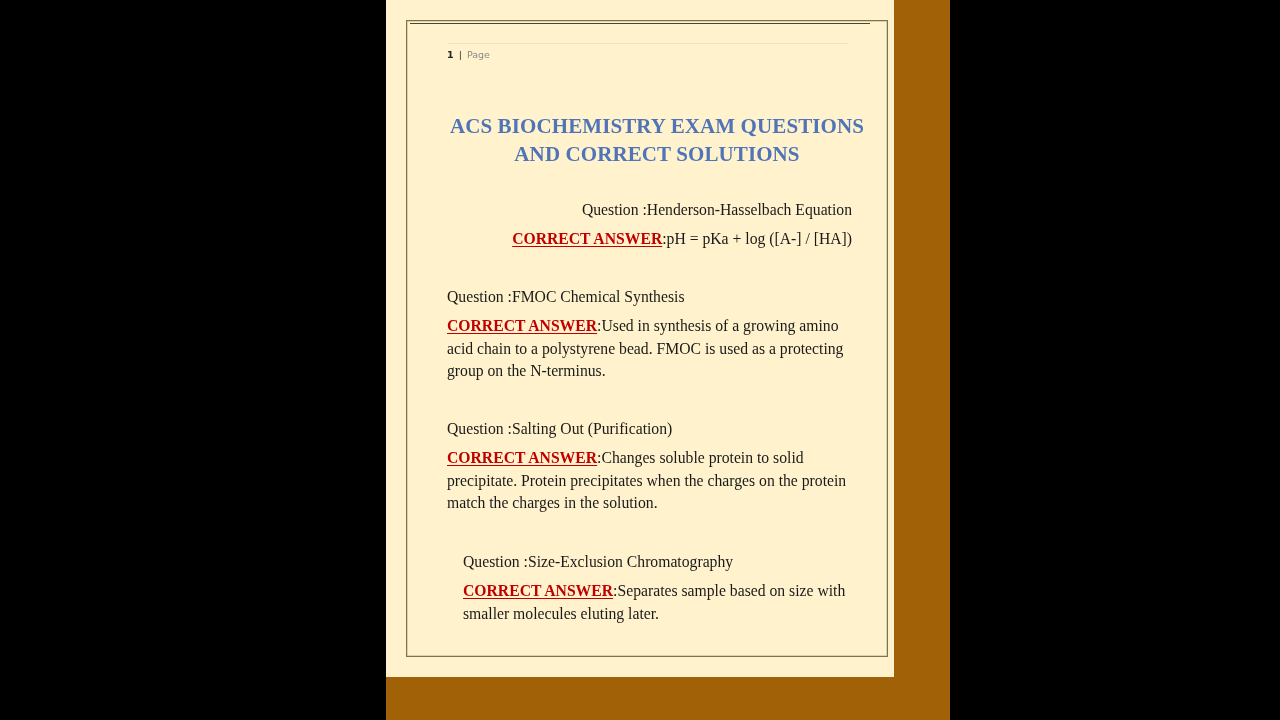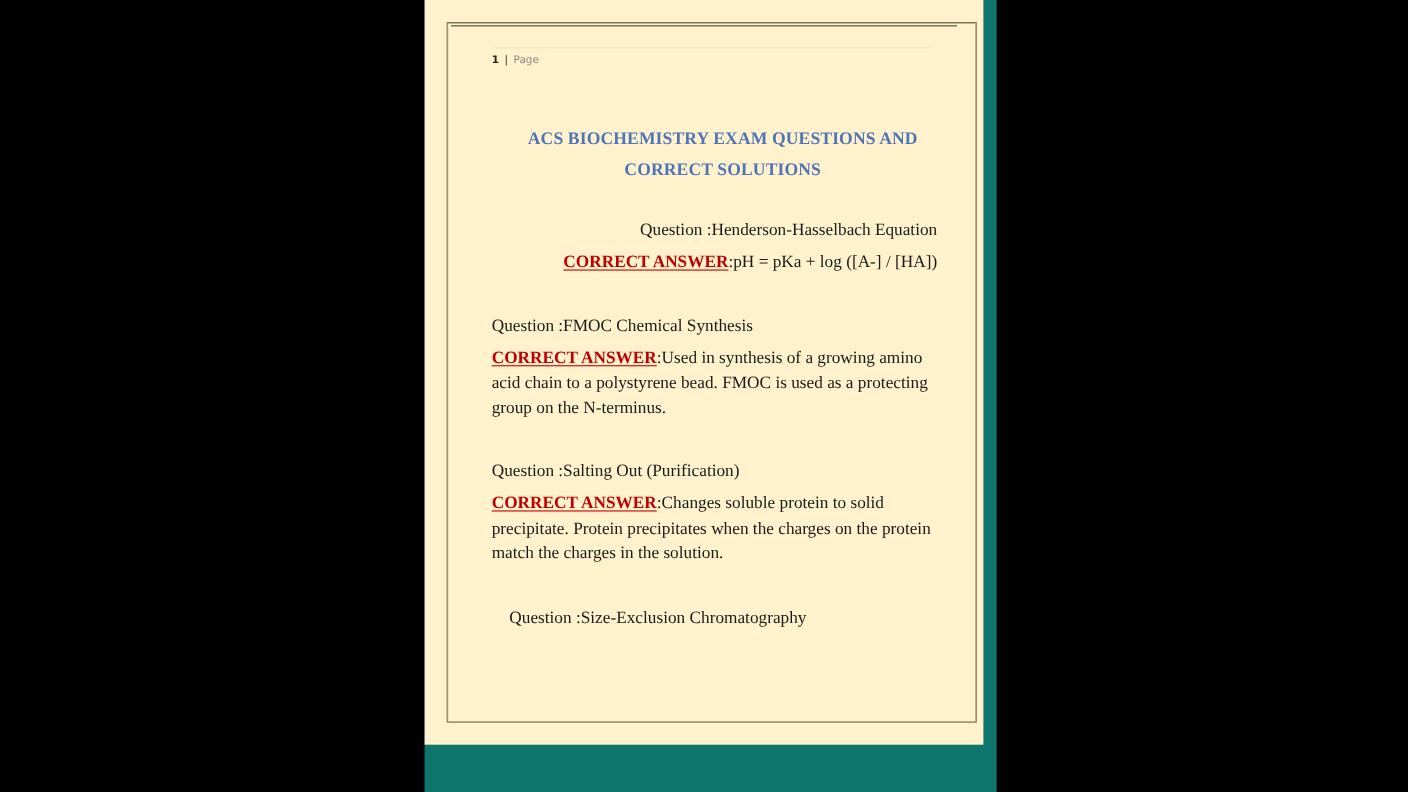--- a/index.html
+++ b/index.html
@@ -13,23 +13,23 @@
     .viewer {
       position: relative;
       width: 1280px;
       height: 720px;
       background: #000000;
     }
     .page-column {
       position: absolute;
       left: 386px;
       top: 0;
-      width: 520px;
+      width: 564px;
       height: 720px;
-      background: #0f766e;
+      background: #a16207;
     }
     .page {
       position: absolute;
       left: 0;
       top: 0;
       width: 508px;
       height: 677px;
       background: #fff2cc;
     }
     .page-border {
@@ -78,21 +78,21 @@
       color: #8a8a8a;
     }
     .title {
       position: absolute;
       left: 62px;
       top: 113px;
       width: 418px;
       text-align: center;
       font-family: "Liberation Serif", serif;
       font-weight: bold;
-      font-size: 16px;
+      font-size: 21px;
       line-height: 27.5px;
       color: #4f74b8;
       letter-spacing: 0.1px;
     }
     .content {
       position: absolute;
       left: 61px;
       top: 199px;
       width: 405px;
       font-family: "Liberation Serif", serif;
@@ -153,17 +153,18 @@
           <p class="answer"><span class="answer-label">CORRECT ANSWER</span><span>:Used in synthesis of a growing amino acid chain to a polystyrene bead. FMOC is used as a protecting group on the N-terminus.</span></p>
         </div>
 
         <div class="qa qa-3">
           <p class="question">Question :Salting Out (Purification)</p>
           <p class="answer"><span class="answer-label">CORRECT ANSWER</span><span>:Changes soluble protein to solid precipitate. Protein precipitates when the charges on the protein match the charges in the solution.</span></p>
         </div>
 
         <div class="qa qa-4">
           <p class="question">Question :Size-Exclusion Chromatography</p>
+          <p class="answer"><span class="answer-label">CORRECT ANSWER</span><span>:Separates sample based on size with smaller molecules eluting later.</span></p>
         </div>
       </div>
     </div>
   </div>
 </div>
 
 </body></html>

